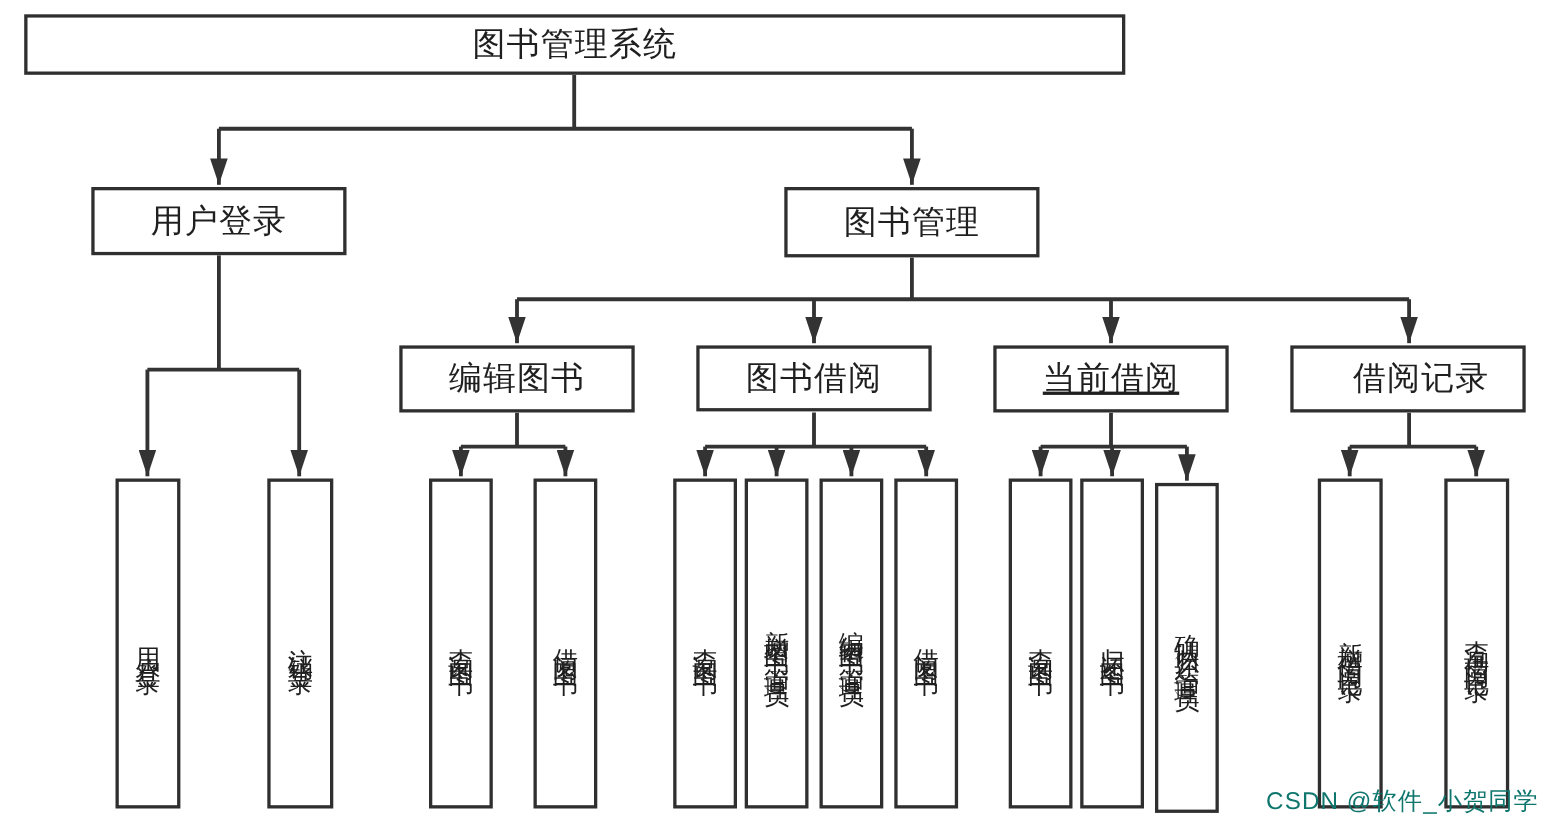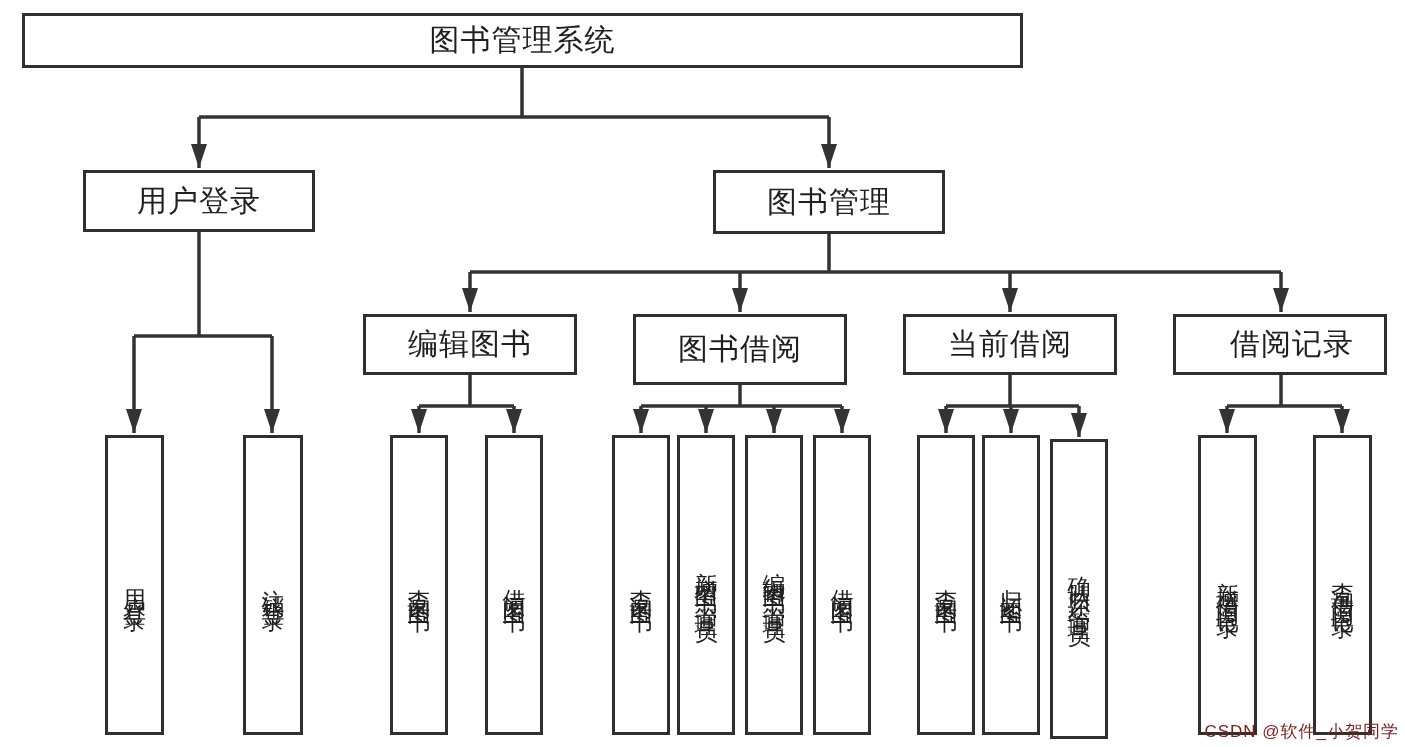--- a/index.html
+++ b/index.html
@@ -39,22 +39,22 @@
     text-orientation: mixed;
     font-size: 23px;
     letter-spacing: 7px;
     white-space: normal;
     line-height: 1;
   }
   .watermark {
     position: absolute;
     right: 6px;
     bottom: 4px;
-    font-size: 17px;
-    color: #7f1d1d;
+    font-size: 22px;
+    color: #0f766e;
     letter-spacing: 1px;
     z-index: 5;
   }
 </style>
 </head>
 <body>
 
 <div class="stage">
 
   <svg class="connectors" viewBox="0 0 1405 747" xmlns="http://www.w3.org/2000/svg">
@@ -106,22 +106,22 @@
       <path d="M1342,406 V433" marker-end="url(#ah)"></path>
     </g>
   </svg>
 
   <div class="node" style="left:22px; top:13px; width:1001px; height:55px;">图书管理系统</div>
 
   <div class="node" style="left:83px; top:170px; width:232px; height:62px;">用户登录</div>
   <div class="node" style="left:713px; top:170px; width:232px; height:64px;">图书管理</div>
 
   <div class="node" style="left:363px; top:314px; width:214px; height:61px;">编辑图书</div>
-  <div class="node" style="left:633px; top:314px; width:214px; height:71px;">图书借阅</div>
-  <div class="node" style="left:903px; top:314px; width:214px; height:61px;">当前借阅</div>
+  <div class="node" style="left:633px; top:314px; width:214px; height:60px;">图书借阅</div>
+  <div class="node" style="left:903px; top:314px; width:214px; height:61px;text-decoration:underline;">当前借阅</div>
   <div class="node" style="left:1173px; top:314px; width:214px; height:61px;padding-left:24px;">借阅记录</div>
 
   <div class="node leaf" style="left:105px; top:435px; width:59px; height:300px;">用户登录</div>
   <div class="node leaf" style="left:243px; top:435px; width:60px; height:300px;">注销登录</div>
 
   <div class="node leaf" style="left:390px; top:435px; width:58px; height:300px;">查询图书</div>
   <div class="node leaf" style="left:485px; top:435px; width:58px; height:300px;">借阅图书</div>
 
   <div class="node leaf" style="left:612px; top:435px; width:58px; height:300px;">查询图书</div>
   <div class="node leaf" style="left:677px; top:435px; width:58px; height:300px;">新增图书（管理员）</div>

